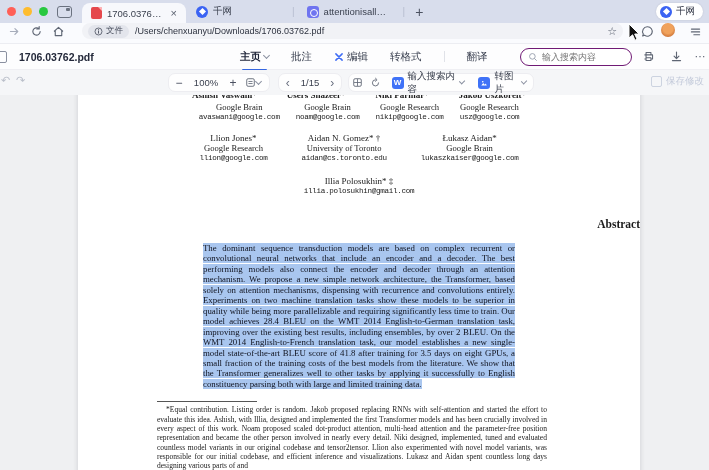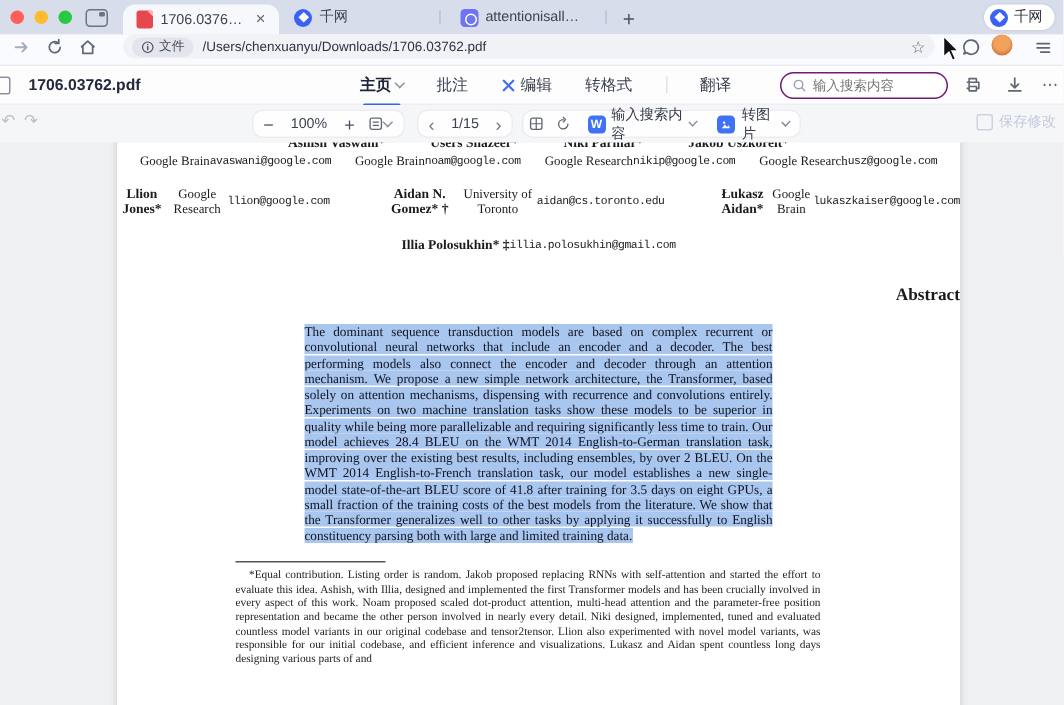--- a/index.html
+++ b/index.html
@@ -82,23 +82,23 @@
   .undoic { color:#b9bec9; font-size:11px; position:absolute; top:4px; }
 
   
   .content { position:absolute; left:0; top:95px; width:709px; height:375px; background:#eff0f2; overflow:hidden;padding-left:18px; }
   .page { position:absolute; left:78px; top:-14px; width:562px; height:600px; background:#fff;
           box-shadow:0 0 5px rgba(40,45,60,.18); font-family:"Liberation Serif",serif; color:#1b1b1b; }
   .names-row { display:flex; justify-content:center; gap:30px; padding-top:9px; font-size:9px; font-weight:bold;}
   .arow { display:flex; justify-content:center; text-align:center; }
   .arow1 { gap:16px; margin-top:2px; }
   .arow2 { gap:34px; margin-top:12px; }
-  .acol  { display:flex; flex-direction:row; align-items:center; }
+  .acol  { display:flex; flex-direction:column; align-items:center; }
   .aff   { font-size:8.6px; }
-  .aname { font-size:9px; font-weight:bold; }
+  .aname { font-size:9px; font-weight:normal; }
   .amail { font-size:7.6px; font-family:"Liberation Mono",monospace; letter-spacing:-0.3px; margin-top:1px;}
   .arow3 { margin-top:14px; }
   .abs-title { text-align:right; font-weight:bold; font-size:11.5px; margin-top:23px; }
   .abstract { width:312px; margin:13px auto 0; font-size:8.8px; line-height:10.45px; text-align:justify; }
   .hl { background:#a9c6ef; color:#10131f; }
   .fnrule { width:100px; height:1px; background:#555; margin:12px 0 3px 79px; }
   .footnote { width:390px; margin-left:79px; font-size:7.55px; line-height:9.3px; text-align:justify; color:#222;}
   .footnote .ind { display:inline-block; width:9px; }
   .arxiv { position:absolute; left:-117px; top:136px; width:440px; height:22px; text-align:center;
            transform:rotate(-90deg); font-family:"Liberation Serif",serif; font-size:17px; color:#3c3c3c;

